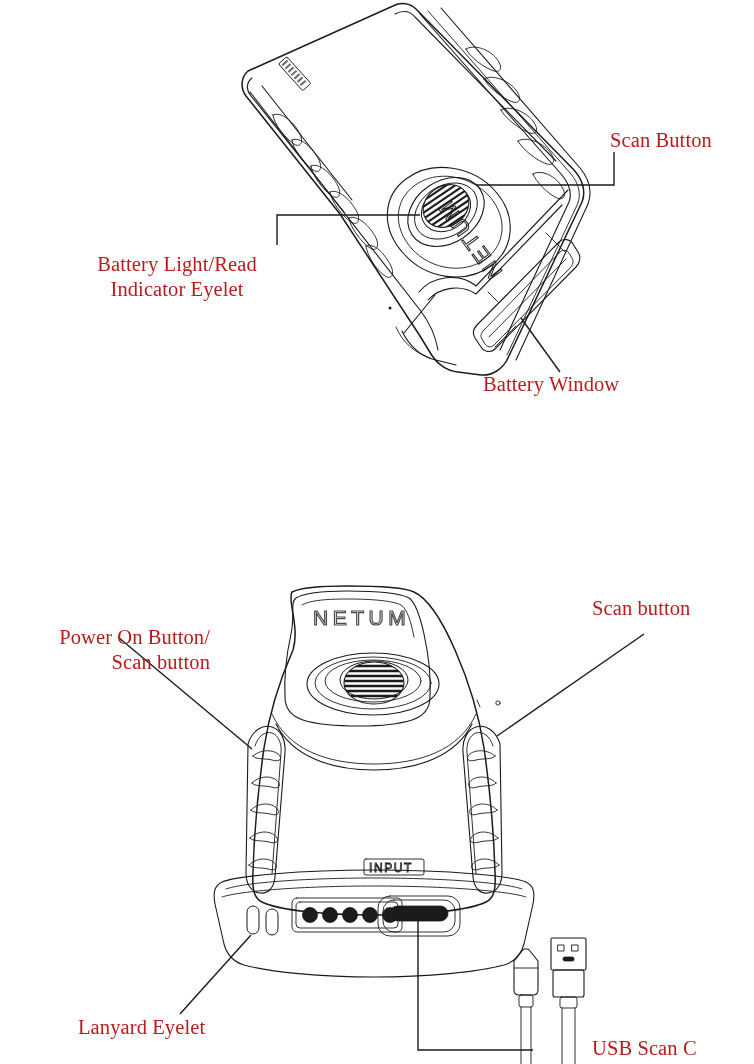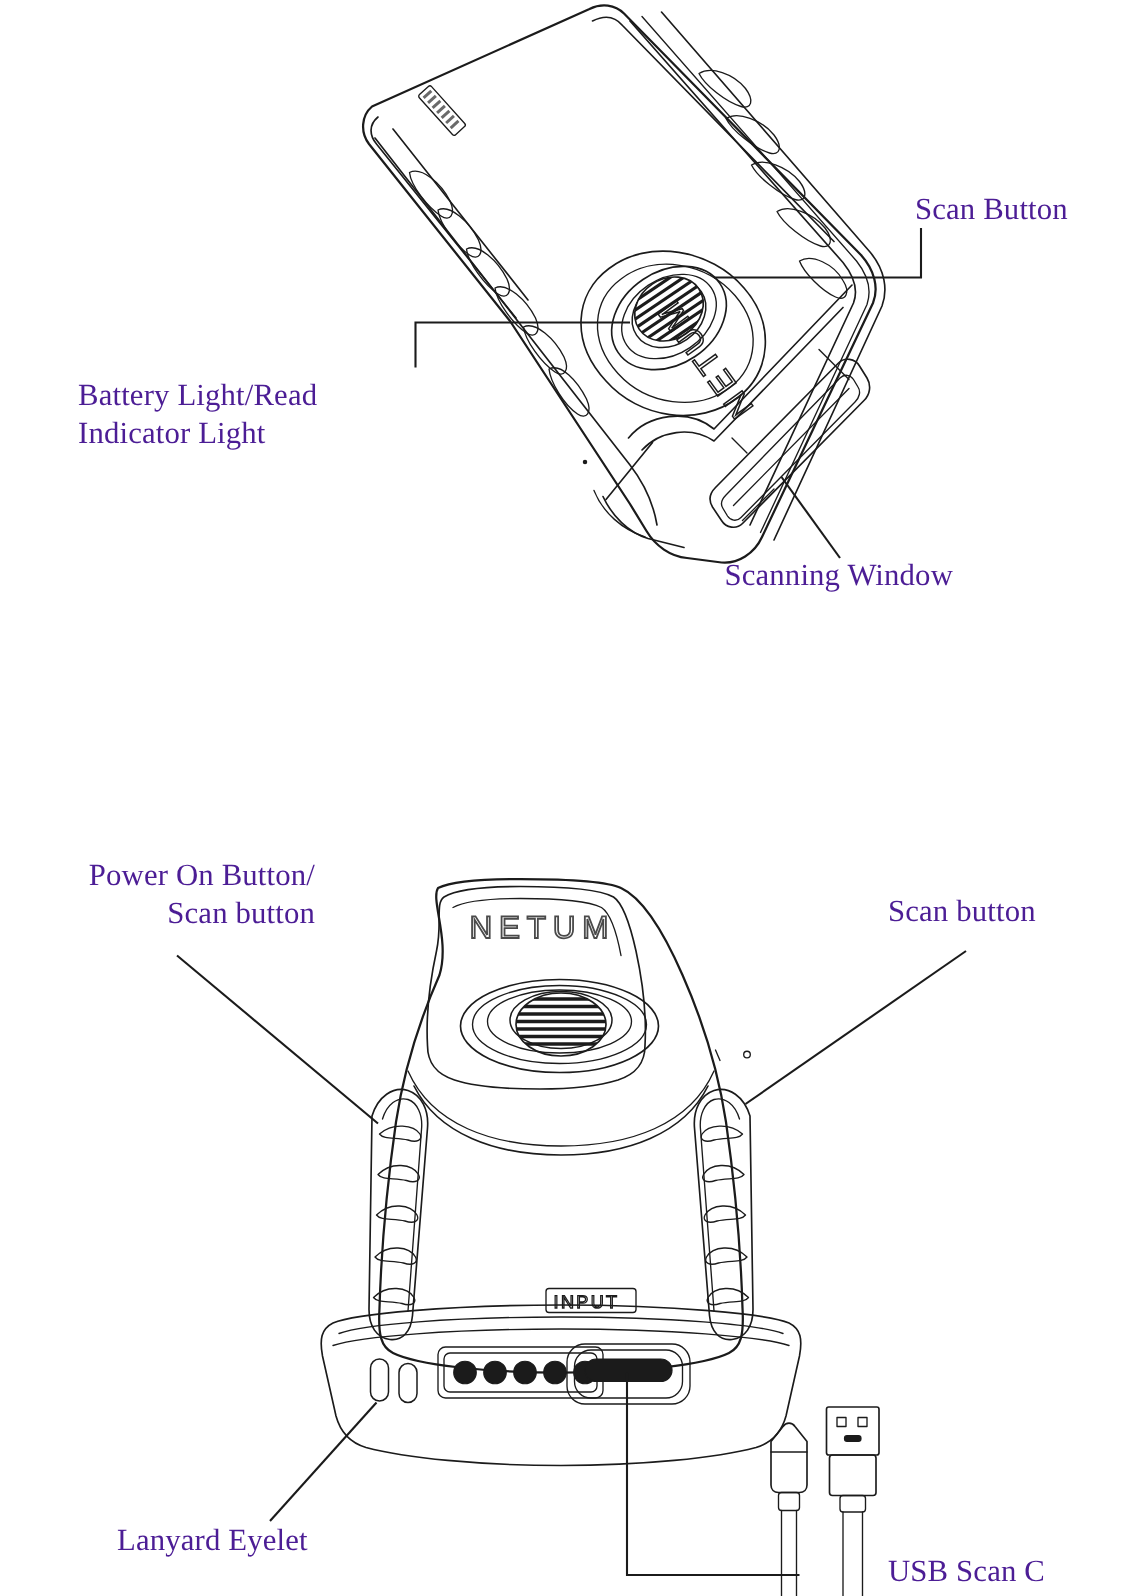--- a/index.html
+++ b/index.html
@@ -29,31 +29,31 @@
     width: 754px;
     height: 1064px;
     display: block;
   }
   
   .label {
     position: absolute;
     font-family: "Liberation Serif", "DejaVu Serif", serif;
     font-size: 20.5px;
     line-height: 1.22;
-    color: #4c1d95;
+    color: #b91c1c;
     white-space: pre;
     letter-spacing: 0.1px;
   }
   .label.right-align { text-align: right; }
   .label.left-align  { text-align: left; }
 
   #lbl-scan-button-top   { left: 610px; top: 128px; }
-  #lbl-battery-light     { left: 52px;  top: 252px; text-align: left; width: 250px; font-family: Liberation Serif, serif; }
+  #lbl-battery-light     { left: 52px;  top: 252px; text-align: center; width: 250px; font-family: Liberation Serif, serif; }
   #lbl-scanning-window   { left: 483px; top: 372px; }
-  #lbl-power-on-button   { left: 0px;   top: 572px; text-align: right; width: 210px; }
+  #lbl-power-on-button   { left: 0px;   top: 625px; text-align: right; width: 210px; }
   #lbl-scan-button-bot   { left: 592px; top: 596px; }
   #lbl-lanyard-eyelet    { left: 78px;  top: 1015px; }
   #lbl-usb-type-c        { left: 592px; top: 1036px; }
 </style>
 </head>
 <body>
 
 <div id="diagram-root">
 
   <svg class="sheet" viewBox="0 0 754 1064" xmlns="http://www.w3.org/2000/svg">
@@ -407,23 +407,23 @@
         <rect class="ln3" x="560" y="997" width="17" height="11" rx="2"></rect>
         <path class="ln3" d="M 562,1008 L 562,1064"></path>
         <path class="ln3" d="M 575,1008 L 575,1064"></path>
       </g>
     </g>
 
   </svg>
 
   <div class="label left-align" id="lbl-scan-button-top">Scan Button</div>
 
-  <div class="label right-align" id="lbl-battery-light"><span>Battery Light/Read</span><br><span>Indicator Light</span><br></div>
-
-  <div class="label left-align" id="lbl-scanning-window">Scanning Window</div>
+  <div class="label right-align" id="lbl-battery-light"><span>Battery Light/Read</span><br><span>Indicator Eyelet</span><br></div>
+
+  <div class="label left-align" id="lbl-scanning-window">Battery Window</div>
 
   <div class="label right-align" id="lbl-power-on-button"><span>Power On Button/</span><br><span>Scan button</span></div>
 
   <div class="label left-align" id="lbl-scan-button-bot">Scan button</div>
 
   <div class="label left-align" id="lbl-lanyard-eyelet">Lanyard Eyelet</div>
 
   <div class="label left-align" id="lbl-usb-type-c">USB Scan C</div>
 
 </div>

